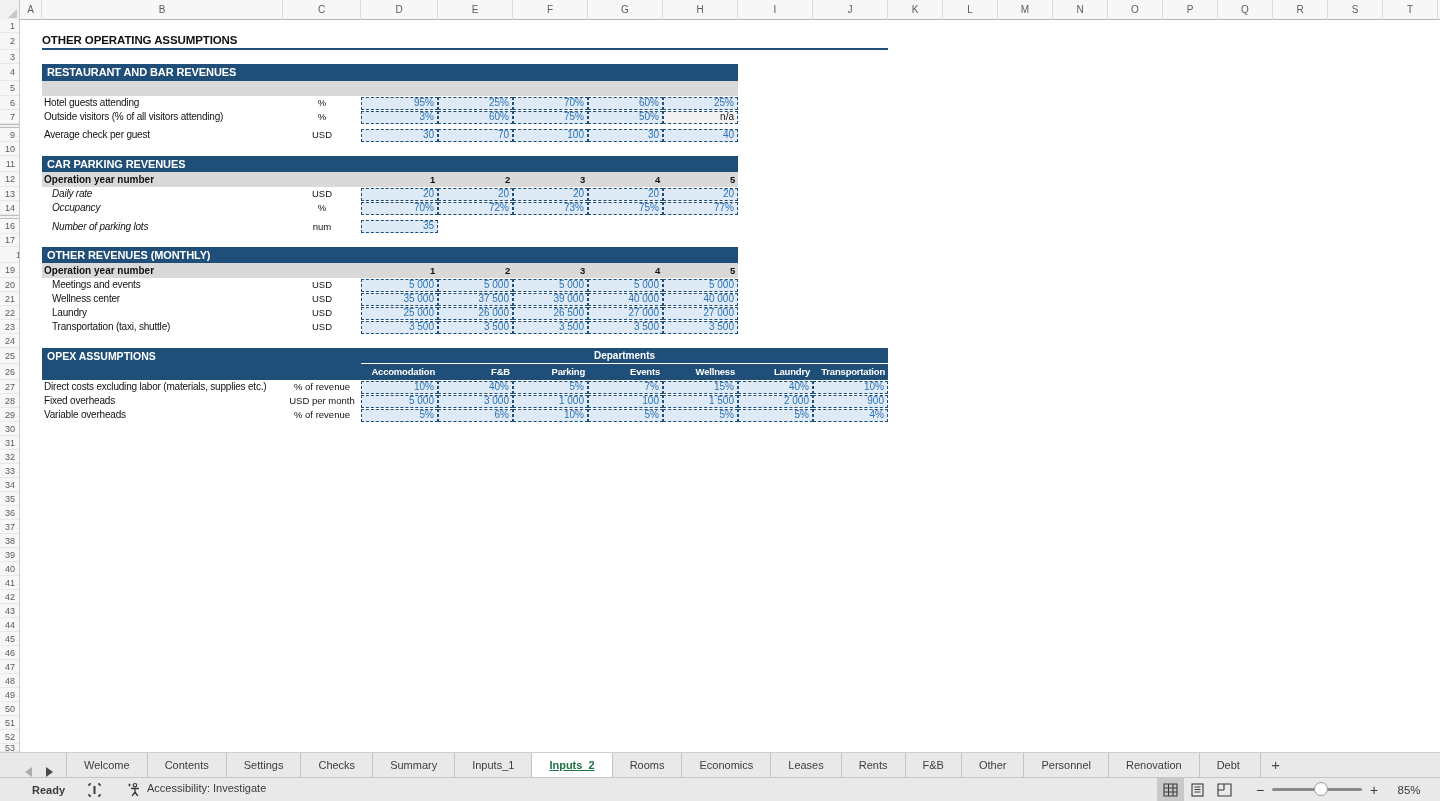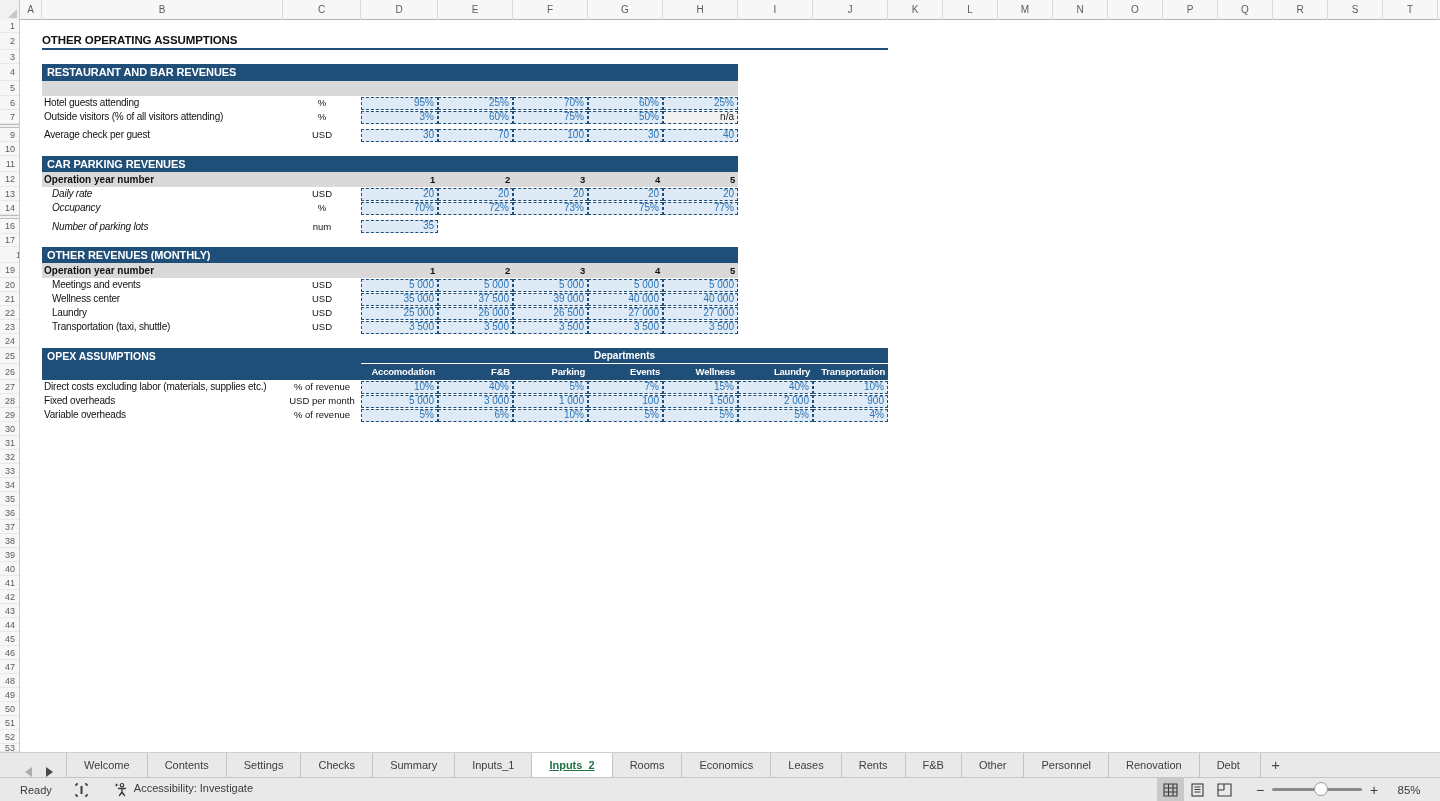--- a/index.html
+++ b/index.html
@@ -69,21 +69,21 @@
   .tab.truncated { width:62px; overflow:hidden; position:relative; padding-right:0; }
   .tab.truncated::after { content:""; position:absolute; right:0; top:0; bottom:0; width:22px;
     background:linear-gradient(to right, rgba(233,233,233,0), #E9E9E9); }
   .tab-add { width:30px; display:flex; align-items:center; justify-content:center; color:#4a4a4a;
     font-size:15px; line-height:24px; }
   .tab-filler { flex:1; }
 
   
   .statusbar { position:absolute; top:777px; left:0; width:1440px; height:24px; background:#E9E9E9;
     border-top:1px solid #C6C6C6; display:flex; align-items:center; font-size:11px; color:#3b3b3b; }
-  .sb-ready { margin-left:20px; }
+  .sb-ready { margin-left:32px;font-weight:bold; }
   .sb-icon { margin-left:22px; display:flex; align-items:center; }
   .sb-acc { display:flex; align-items:flex-start; margin-left:24px; }
   .sb-acc span { margin-left:6px; }
   .sb-right { margin-left:auto; display:flex; align-items:center; height:100%; }
   .view-btn { width:27px; height:100%; display:flex; align-items:center; justify-content:center; }
   .view-btn.active { background:#C9C9C9; }
   .zoom-minus, .zoom-plus { width:24px; text-align:center; font-size:14px; color:#3b3b3b; }
   .zoom-minus { margin-left:10px; }
   .zoom-track { position:relative; width:90px; height:3px; background:#8a8a8a; border-radius:2px; }
   .zoom-thumb { position:absolute; left:42px; top:-6px; width:14px; height:14px; background:#FDFDFD;

